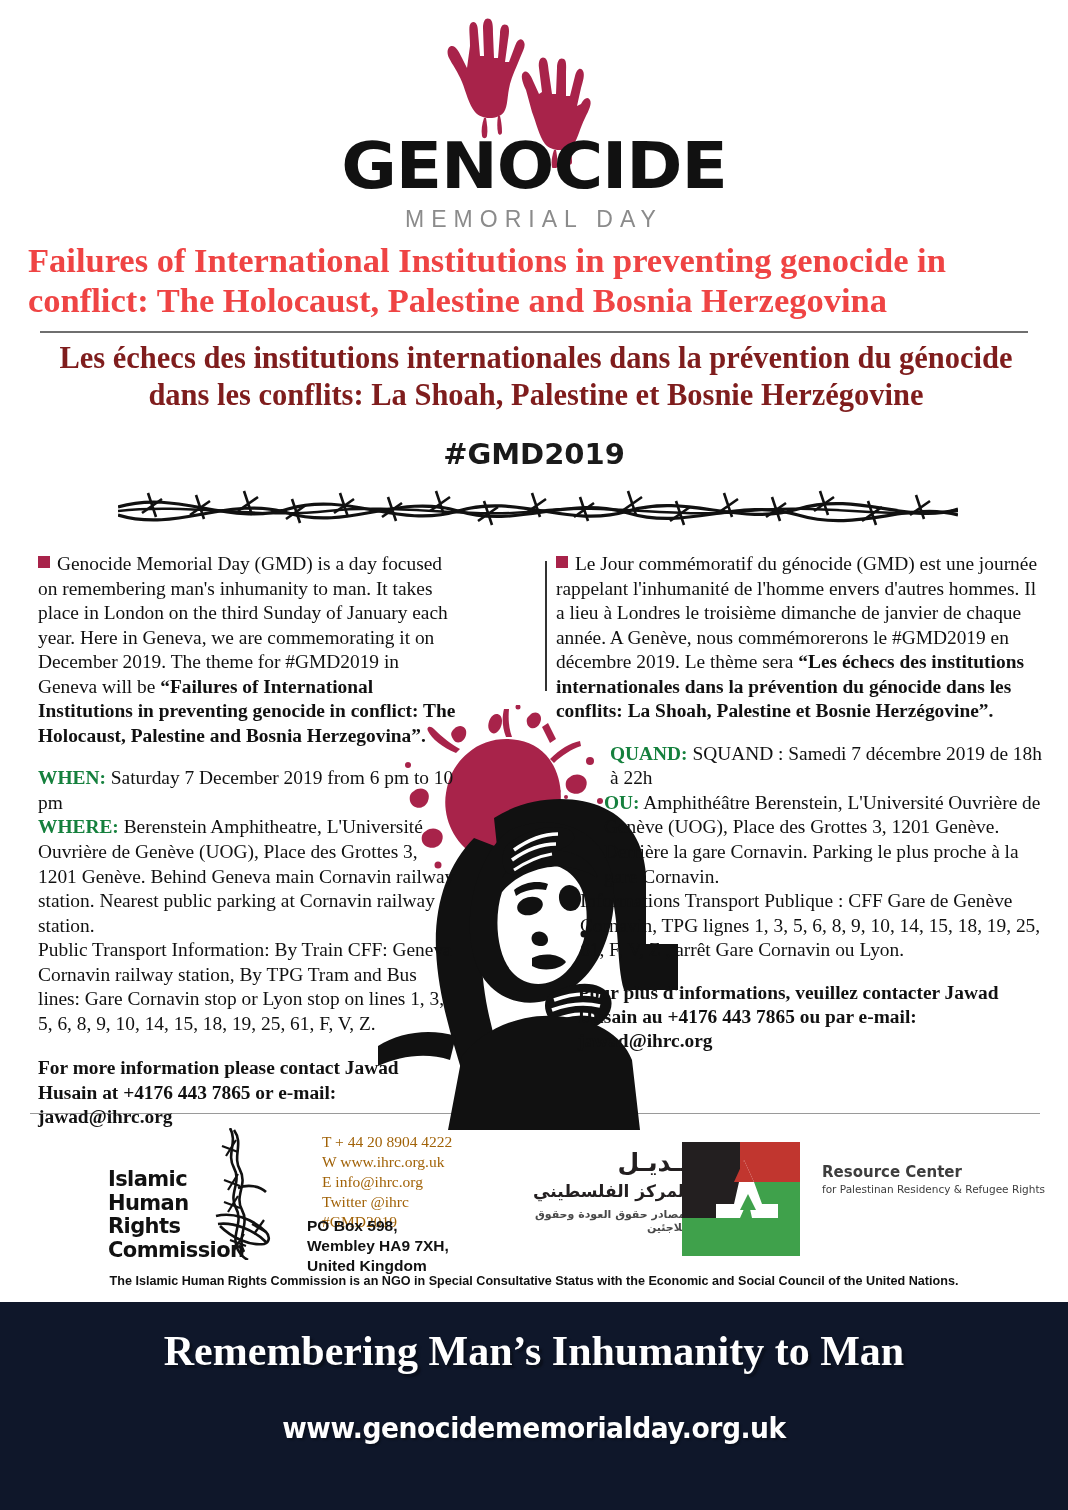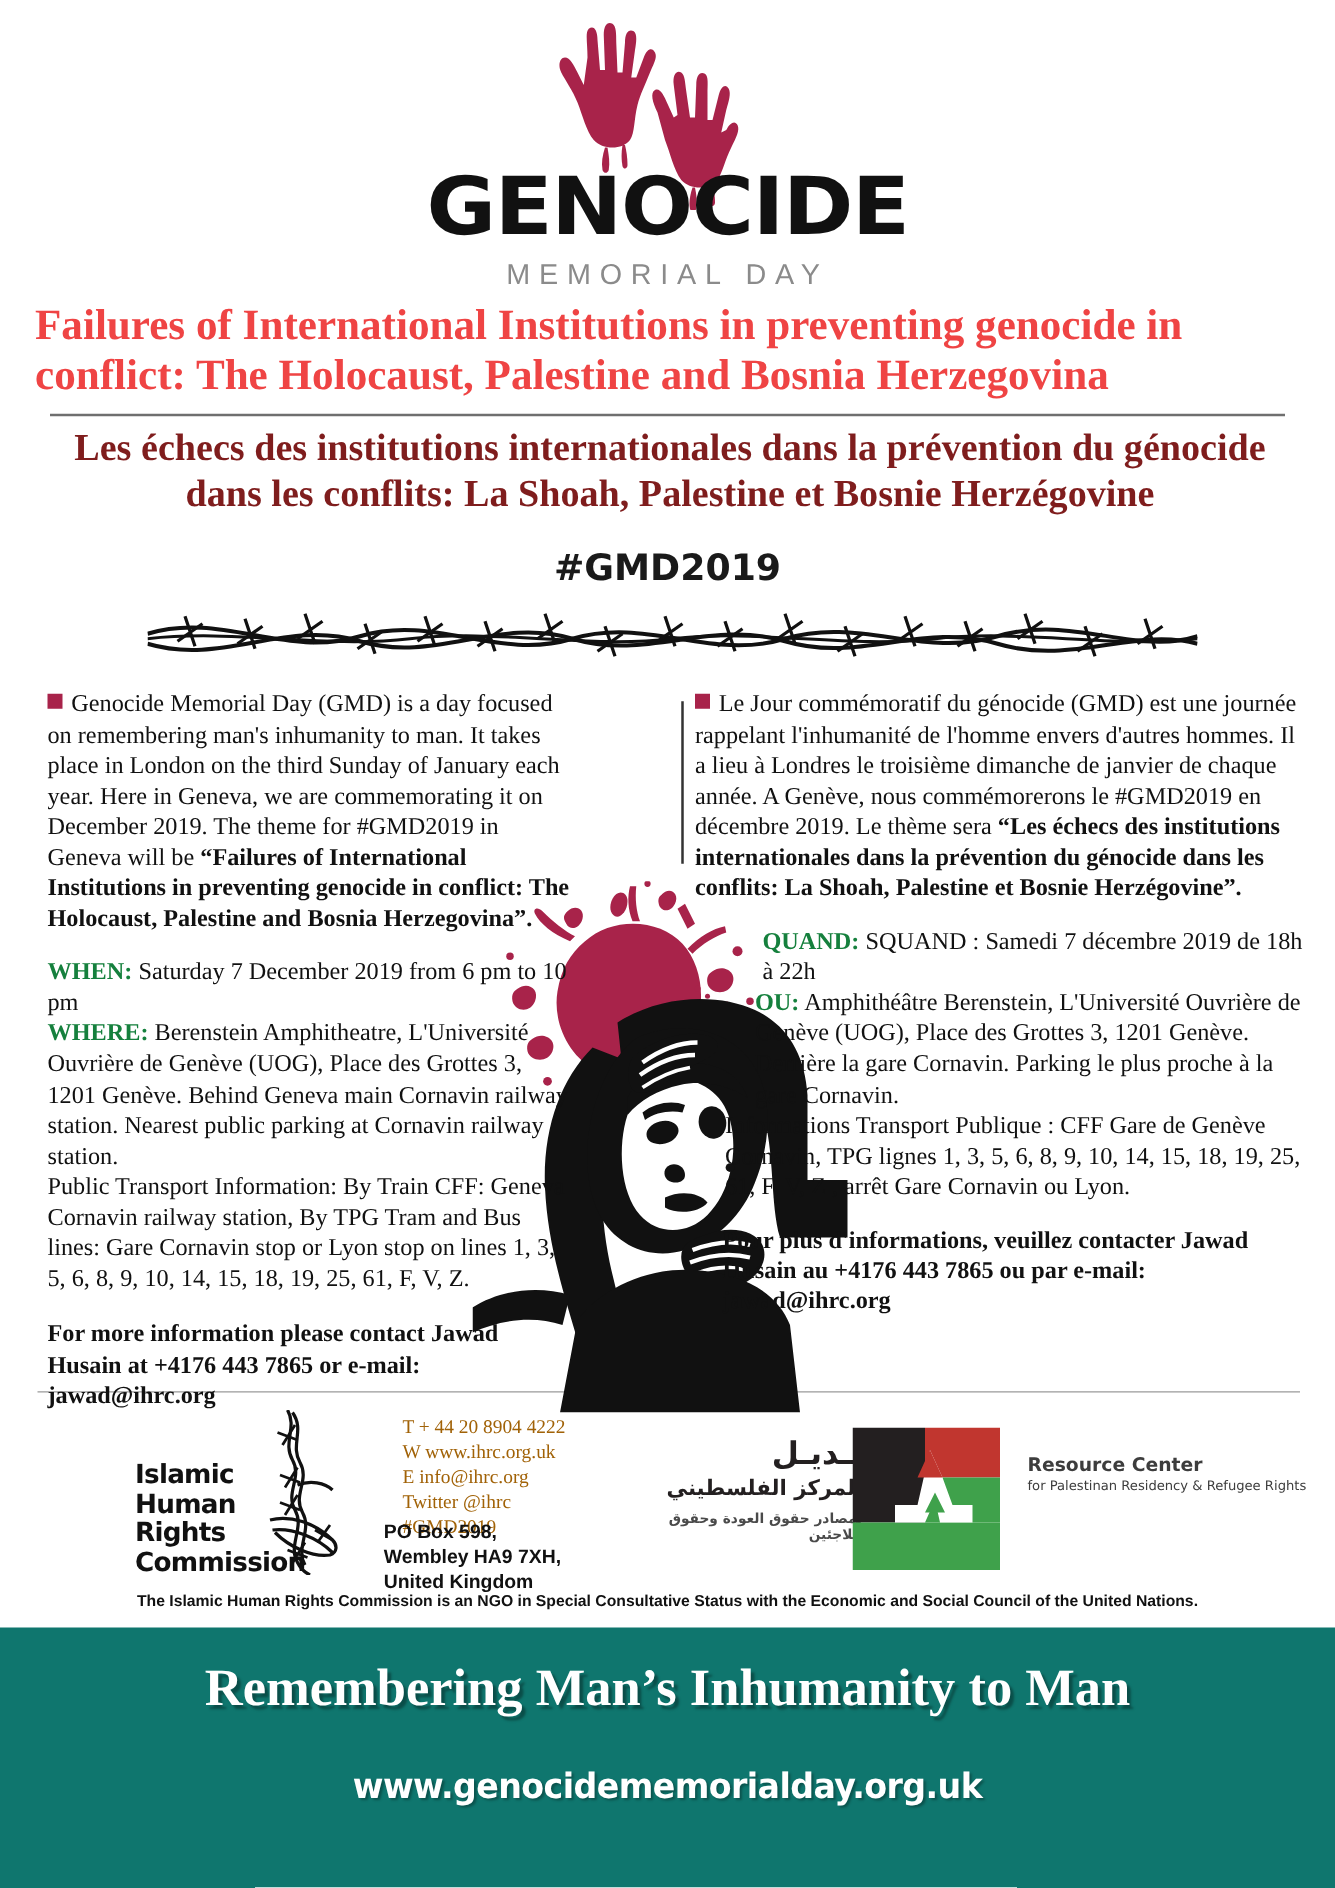--- a/index.html
+++ b/index.html
@@ -134,21 +134,21 @@
 
   .ngo-line {
     position: absolute; left: 0; top: 1274px; width: 1068px; text-align: center;
     font-family: "Liberation Sans", sans-serif; font-weight: bold;
     font-size: 12.6px; color: #111;
   }
 
   
   .banner {
     position: absolute; left: 0; top: 1302px; width: 1068px; height: 208px;
-    background: #0f766e; color: #ffffff; text-align: center;
+    background: #0f172a; color: #ffffff; text-align: center;
   }
   .banner .b1 {
     font-size: 42px; font-weight: bold; padding-top: 26px; line-height: 1.1;
     text-shadow: 3px 3px 2px rgba(0,0,0,0.35);
   }
   .banner .b2 {
     font-size: 29.5px; font-weight: bold; margin-top: 4px; line-height: 1.1;
     text-shadow: 3px 3px 2px rgba(0,0,0,0.35);
   }
   .banner .b3 {

